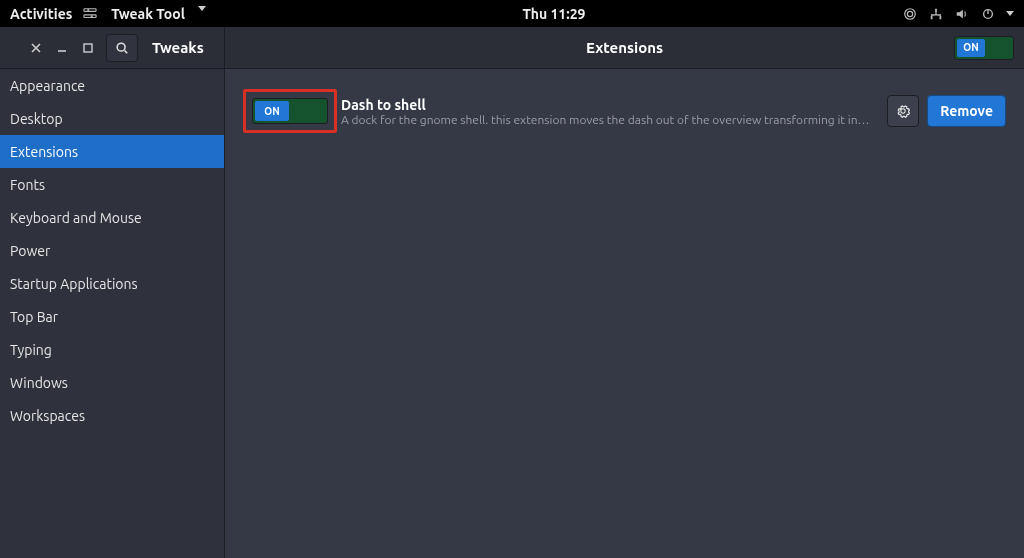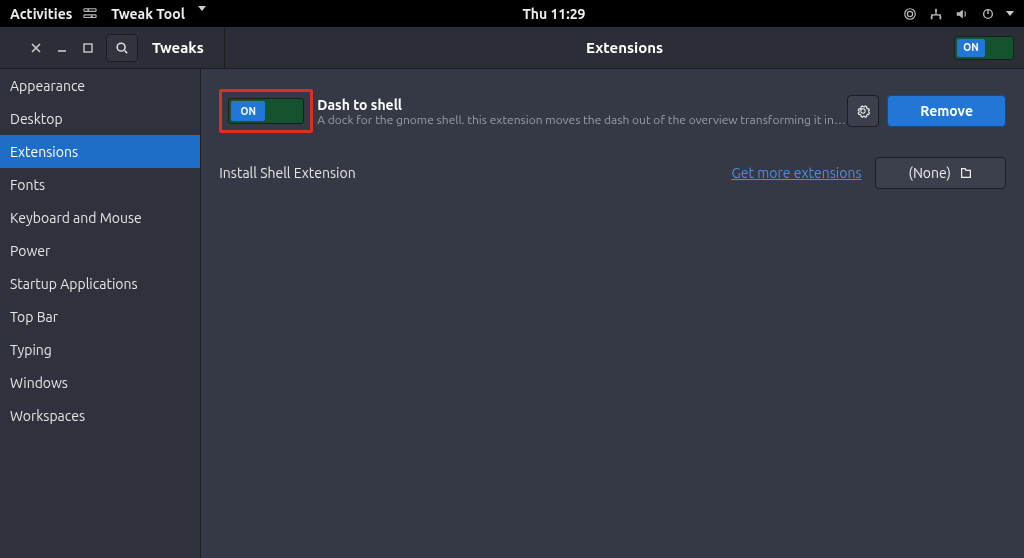--- a/index.html
+++ b/index.html
@@ -97,21 +97,21 @@
     max-width: 530px;
   }
 
   .ext-actions { display: flex; align-items: center; gap: 8px; margin-left: auto; }
   .icon-btn {
     width: 32px; height: 32px; border: 1px solid #1b1d23; border-radius: 4px;
     background: #3c404c; display: flex; align-items: center; justify-content: center;
     color: #eee; cursor: pointer;
   }
   .btn {
-    height: 32px; padding: 0 32px; border: 1px solid #164a85; border-radius: 4px;
+    height: 32px; padding: 0 12px; border: 1px solid #164a85; border-radius: 4px;
     background: #2176d6; color: #fff; font-weight: 600; display: flex; align-items: center;
     cursor: pointer;
   }
   .btn.grey {
     background: #3c404c; border-color: #1b1d23; color: #eee; font-weight: 400;
   }
 
   .install-row {
     display: flex; align-items: center; gap: 14px; margin-top: 24px;
   }
@@ -244,26 +244,14 @@
           <span>
             <svg width="14" height="14" viewBox="0 0 16 16" fill="#eee">
                 <path d="M8 10.5A2.5 2.5 0 1 0 8 5.5a2.5 2.5 0 0 0 0 5zm6.4-2.5l1.1-.9-1-1.8-1.4.3a5.6 5.6 0 0 0-1-1l.3-1.4-1.8-1-.9 1.1a5.6 5.6 0 0 0-1.4 0L7.4 2.2l-1.8 1 .3 1.4a5.6 5.6 0 0 0-1 1l-1.4-.3-1 1.8 1.1.9a5.6 5.6 0 0 0 0 1.4l-1.1.9 1 1.8 1.4-.3a5.6 5.6 0 0 0 1 1l-.3 1.4 1.8 1 .9-1.1a5.6 5.6 0 0 0 1.4 0l.9 1.1 1.8-1-.3-1.4a5.6 5.6 0 0 0 1-1l1.4.3 1-1.8-1.1-.9a5.6 5.6 0 0 0 0-1.4z" fill="none" stroke="#eee" stroke-width="1.2"></path>
               </svg>
           </span>
         </div>
         <div class="btn">Remove</div>
       </div>
     </div>
 
-    <div class="install-row">
-      <div class="install-label">Install Shell Extension</div>
-      <a class="get-more">Get more extensions</a>
-      <div class="btn grey file-select">
-        <span>(None)</span>
-        <span class="open-icon">
-          <svg width="14" height="14" viewBox="0 0 16 16" fill="#eee">
-              <path d="M3 3h4l1 2h5v8H3V3z" fill="none" stroke="#eee" stroke-width="1.4"></path>
-            </svg>
-        </span>
-      </div>
-    </div>
   </div>
 </div>
 
 </body></html>

